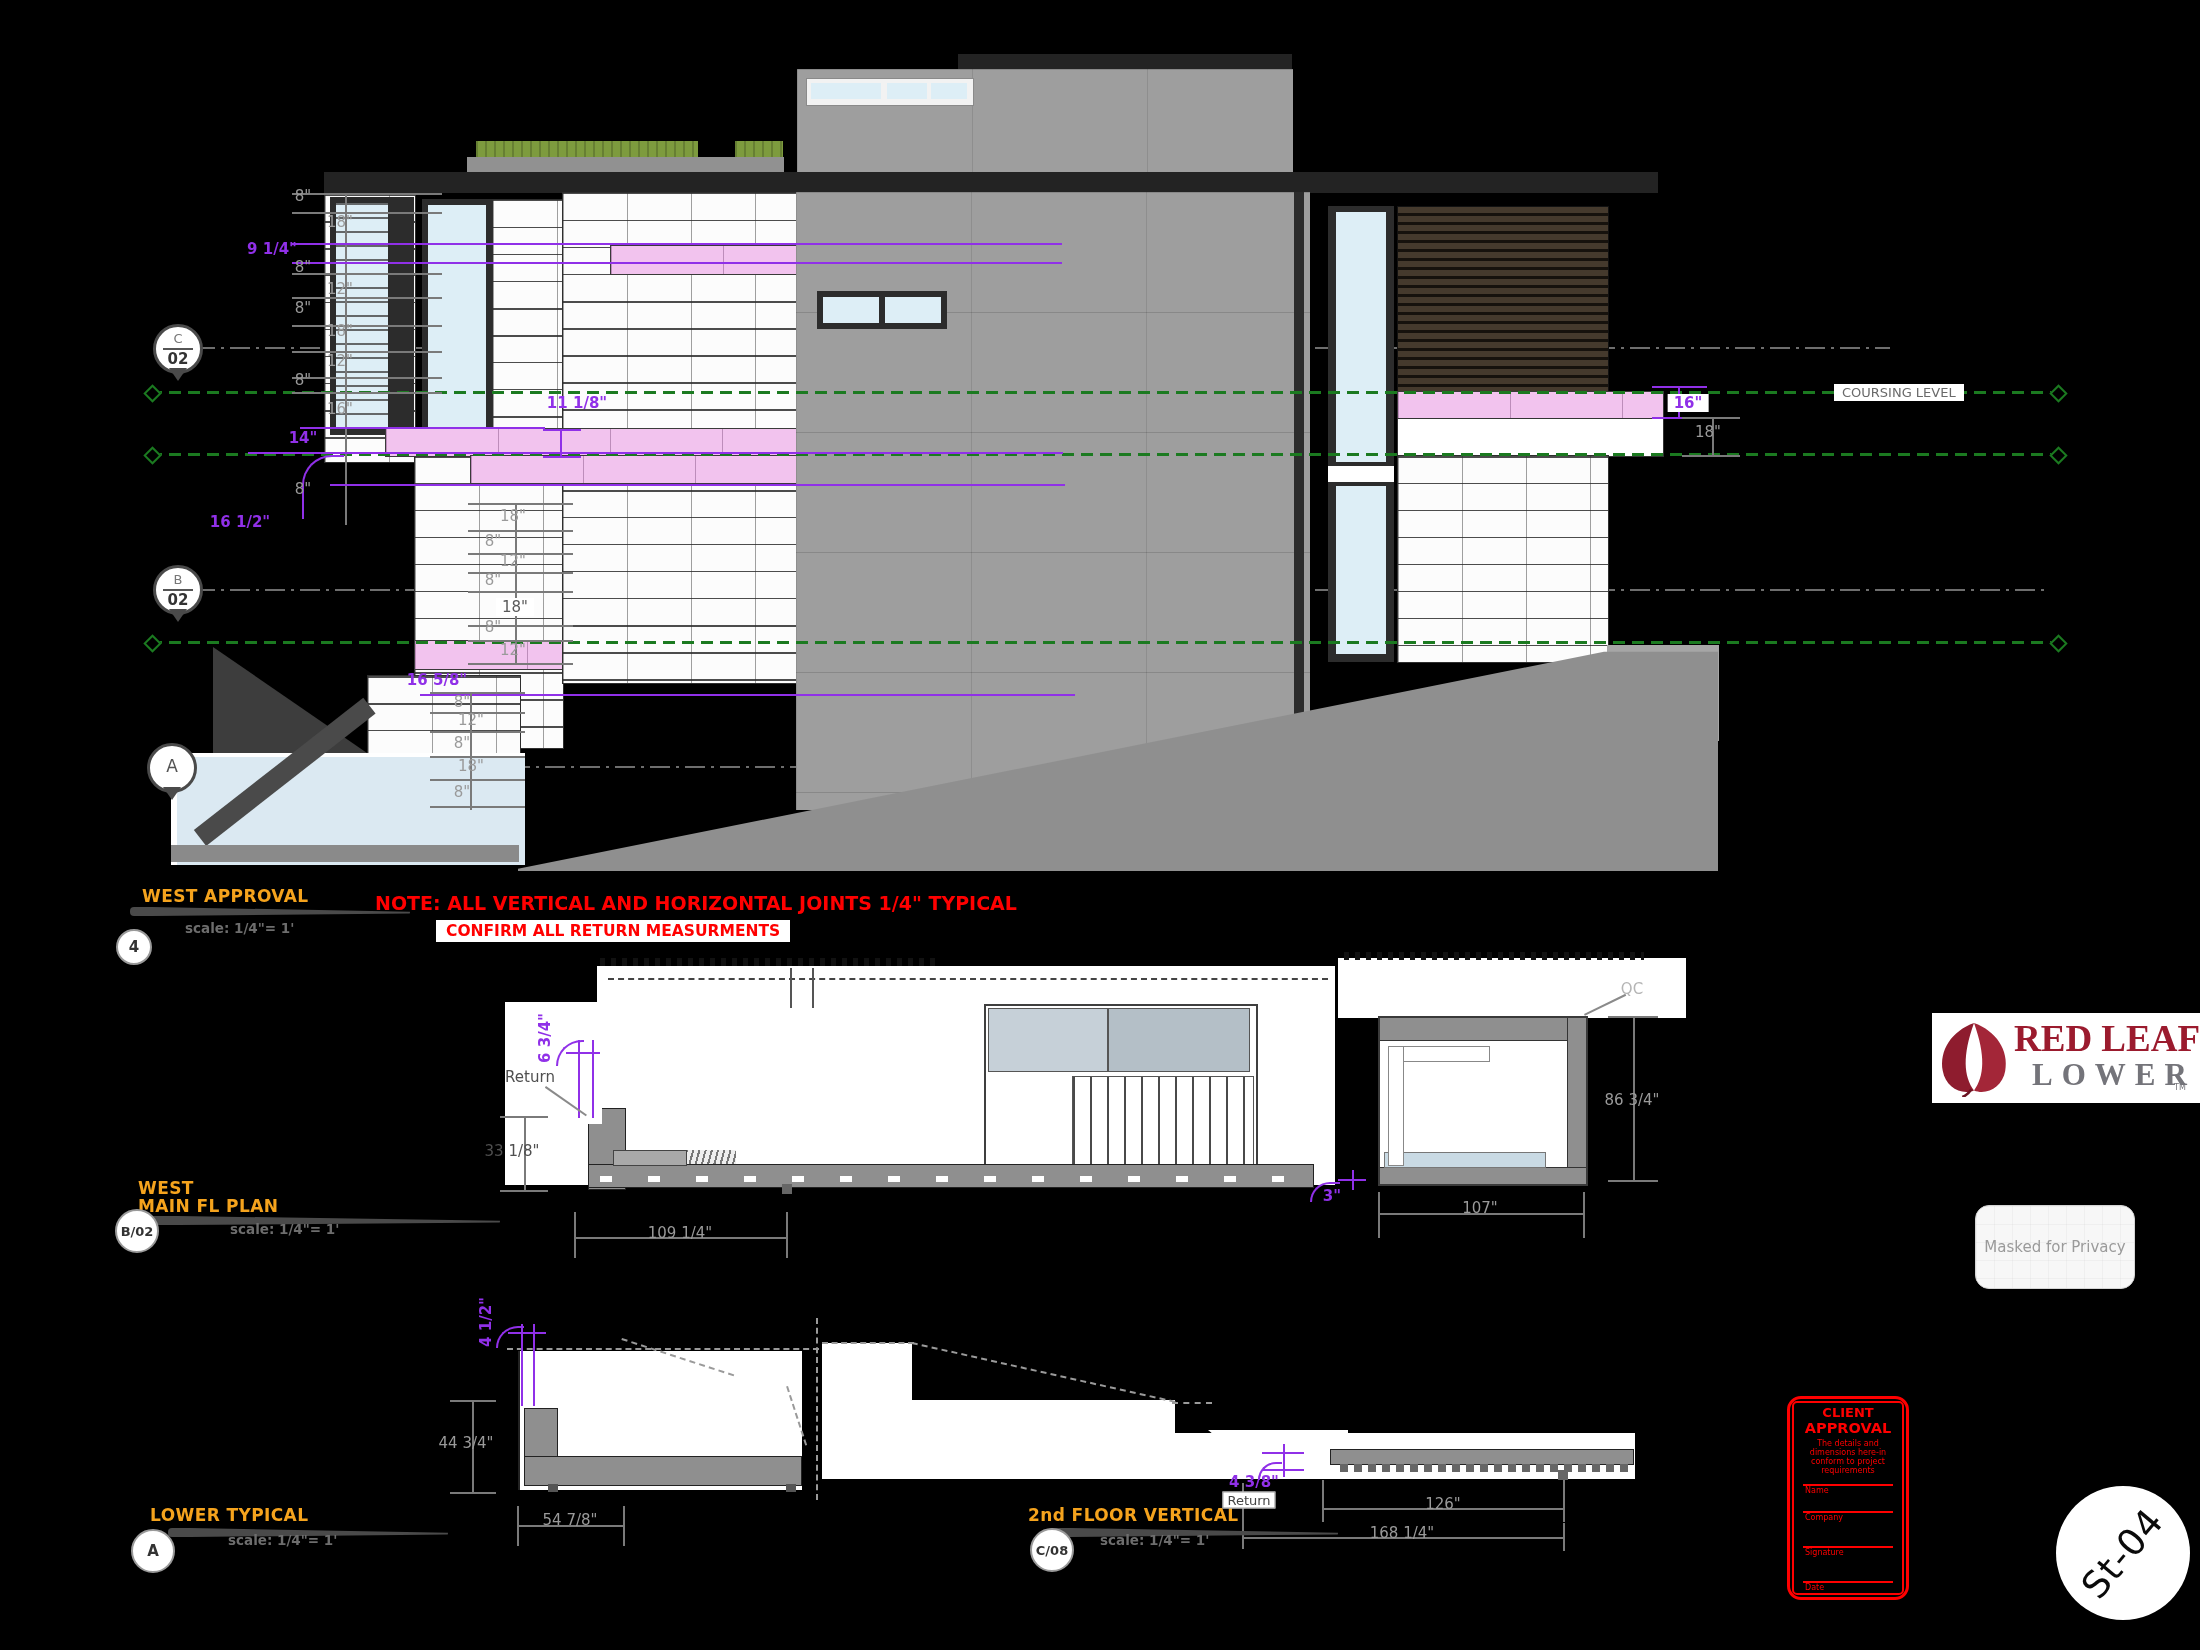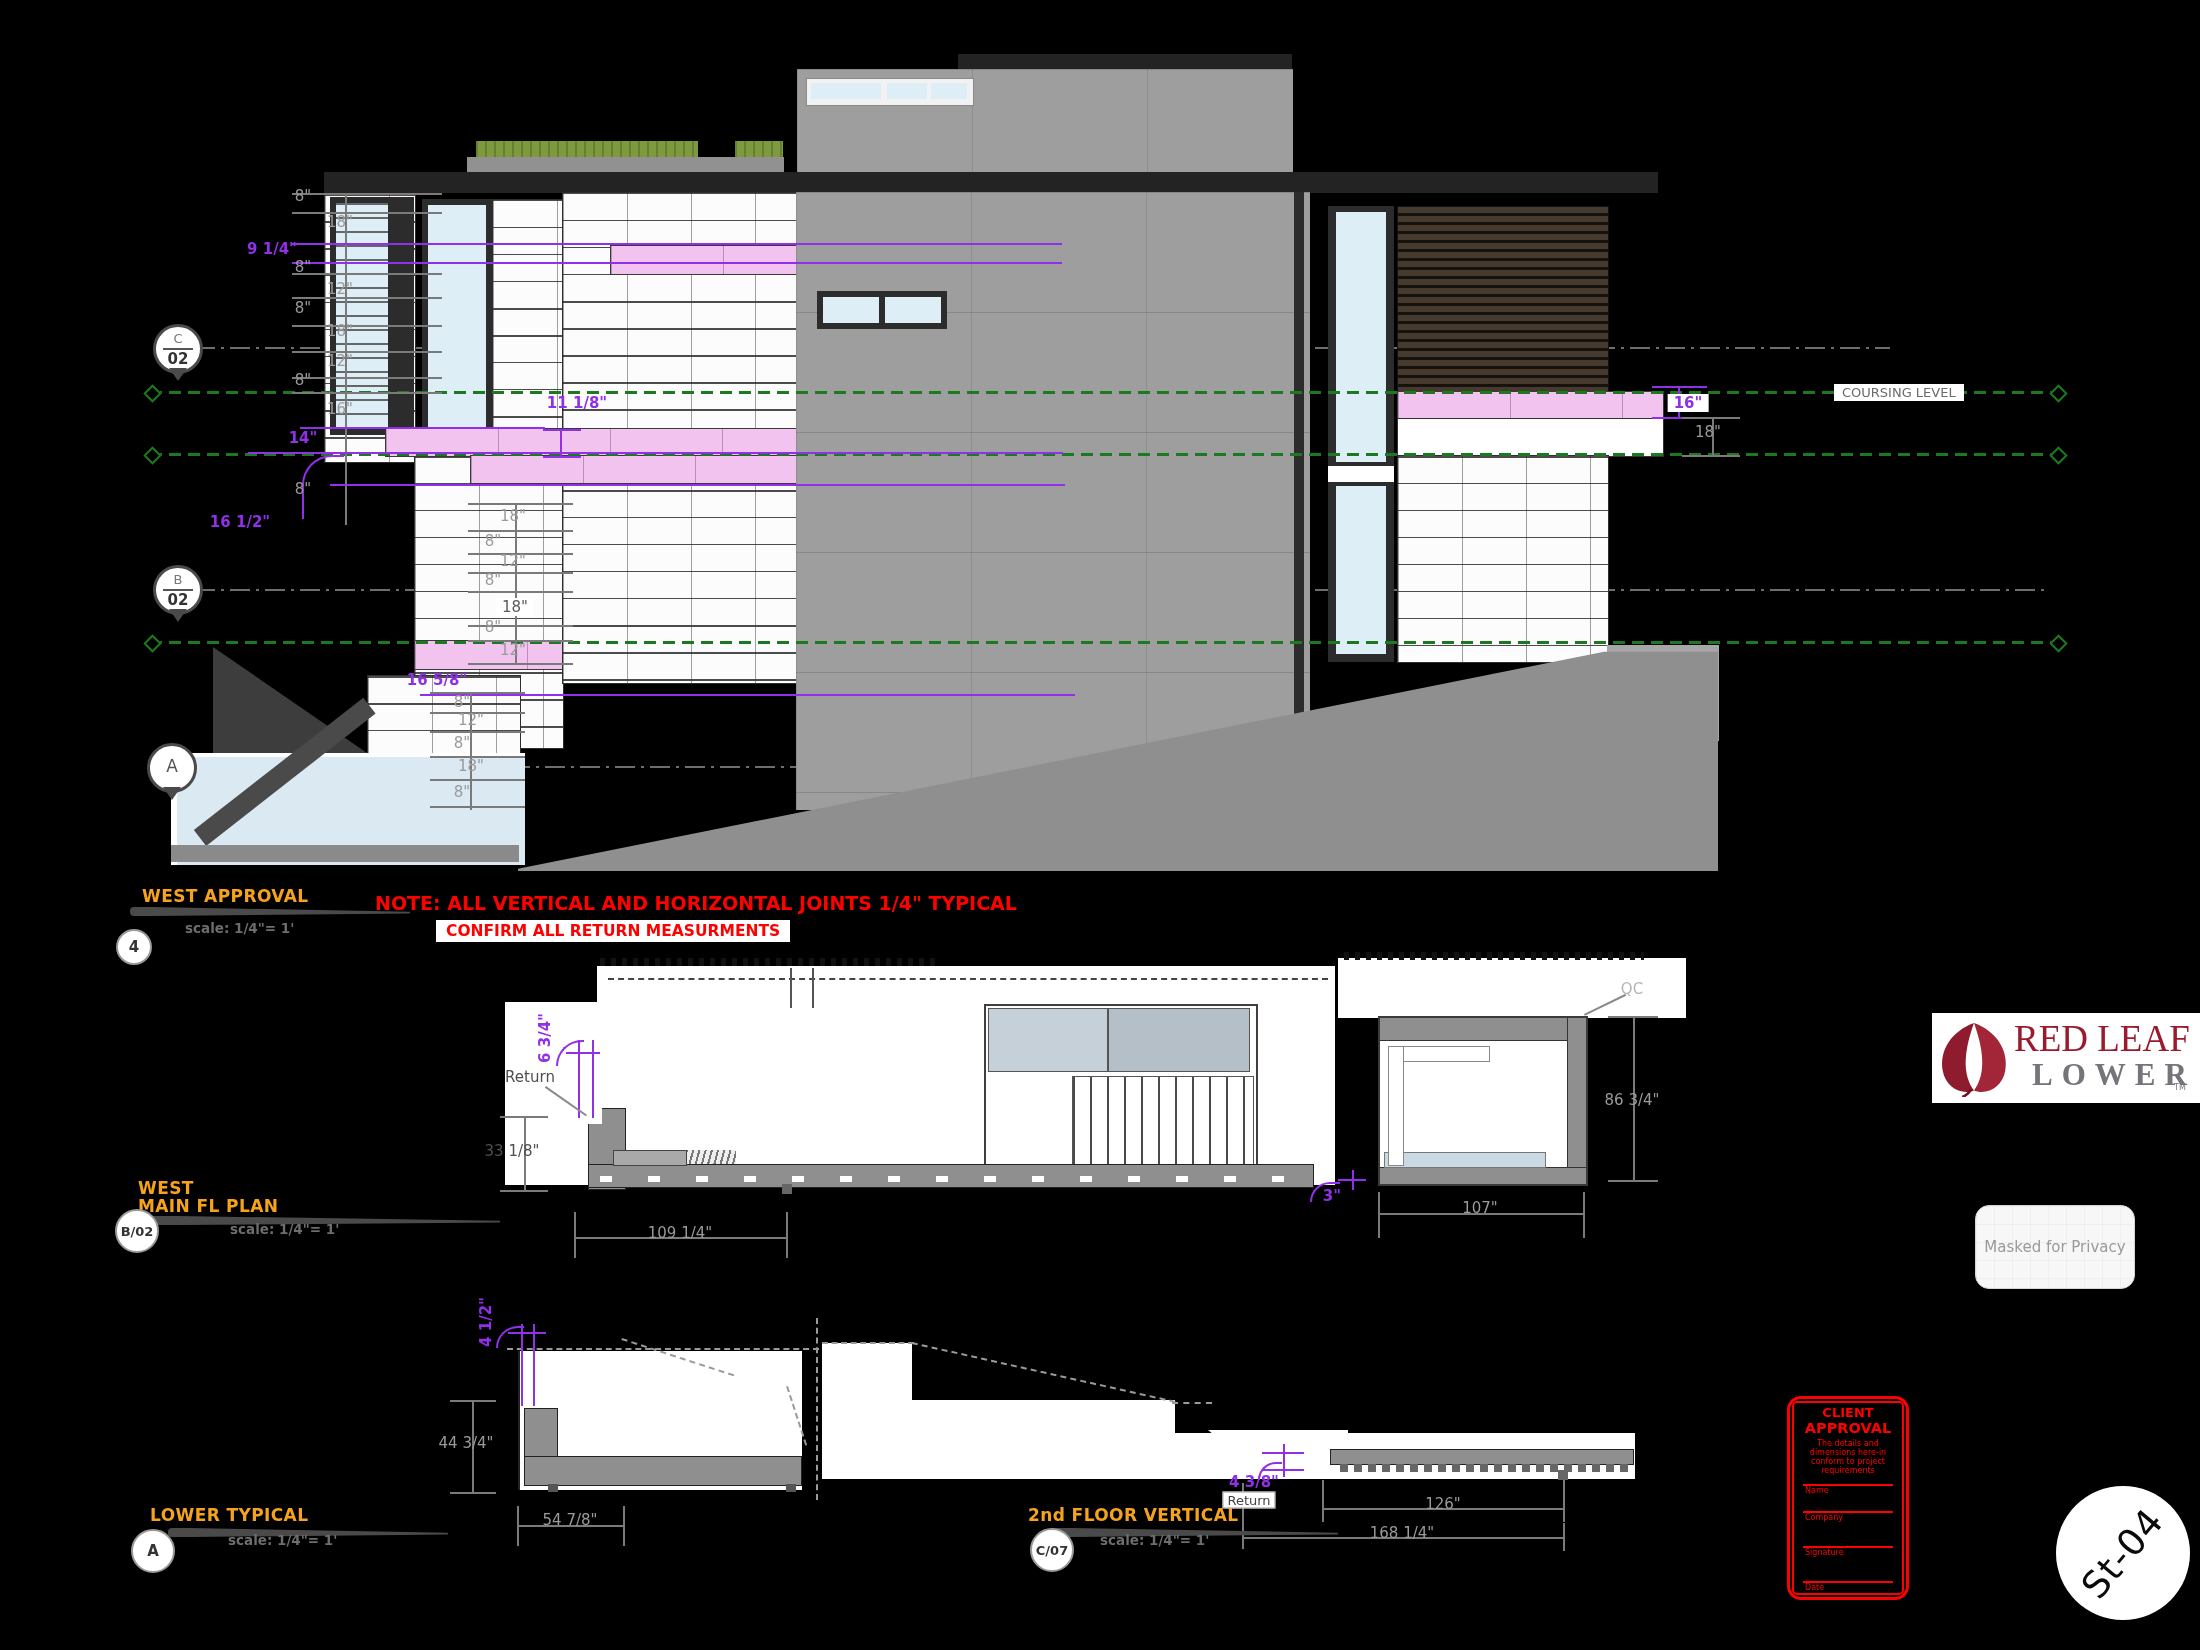--- a/index.html
+++ b/index.html
@@ -54,21 +54,21 @@
   .refcirc{position:absolute;border-radius:50%;background:#fff;border:2px solid #999;color:#333;display:flex;align-items:center;justify-content:center;font-weight:bold;transform:translate(-50%,-50%);z-index:7;}
   
   .vtitle{position:absolute;color:#f5a31d;font-weight:bold;font-size:17px;letter-spacing:.4px;white-space:nowrap;z-index:7;}
   .vscale{position:absolute;color:#6d6d6d;font-weight:bold;font-size:13.5px;white-space:nowrap;z-index:7;}
   .swoosh{position:absolute;height:9px;background:#4a4a4a;clip-path:polygon(0 0,8% 0,100% 52%,100% 72%,8% 100%,0 100%);border-radius:4px;z-index:6;}
   .note1{position:absolute;color:#f00;font-weight:bold;font-size:19px;white-space:nowrap;z-index:8;}
   .note2{position:absolute;background:#fff;color:#f00;font-weight:bold;font-size:15.5px;padding:2px 10px;white-space:nowrap;z-index:8;}
   .boxlabel{position:absolute;background:#fff;color:#6a6a6a;font-size:13px;padding:1px 8px;white-space:nowrap;z-index:7;}
   
   #logo{position:absolute;left:1932px;top:1013px;width:268px;height:90px;background:#fff;overflow:hidden;z-index:9;}
-  #logo .l1{position:absolute;left:82px;top:4px;font-family:"Liberation Serif",serif;font-weight:normal;font-size:37px;color:#9b1b2e;white-space:nowrap;}
+  #logo .l1{position:absolute;left:82px;top:4px;font-family:"Liberation Serif",serif;font-weight:bold;font-size:37px;color:#9b1b2e;white-space:nowrap;}
   #logo .l2{position:absolute;left:100px;top:44px;font-family:"Liberation Serif",serif;font-weight:bold;font-size:31px;color:#74747a;letter-spacing:9px;white-space:nowrap;}
   #logo .tm{position:absolute;left:242px;top:70px;font-size:8px;color:#74747a;}
   #masked{position:absolute;left:1975px;top:1205px;width:158px;height:82px;background:#f7f7f7;border:1px solid #d5d5d5;border-radius:14px;z-index:9;
     background-image:linear-gradient(rgba(0,0,0,.03) 1px,transparent 1px),linear-gradient(90deg,rgba(0,0,0,.03) 1px,transparent 1px);background-size:18px 18px;
     display:flex;align-items:center;justify-content:center;color:#9a9a9a;font-size:15px;}
   #stamp{position:absolute;left:1787px;top:1396px;width:116px;height:198px;border:3px solid #f00;border-radius:14px;z-index:9;}
   #stamp .inner{position:absolute;inset:2px;border:2px solid #f00;border-radius:5px;padding:3px 0 0;}
   #stamp .st1{display:block;text-align:center;color:#f00;font-weight:bold;font-size:13px;line-height:14px;}
   #stamp .st2{display:block;text-align:center;color:#f00;font-weight:bold;font-size:14.5px;line-height:16px;}
   #stamp .sbody{display:block;text-align:center;color:#f00;font-size:8px;line-height:9px;margin:3px 5px 0;}
@@ -322,21 +322,21 @@
   <i class="tv" style="left:1563px;top:1480px;height:42px"></i>
   <i class="sq" style="left:1558px;top:1470px"></i>
   <i class="tl" style="left:1242px;top:1537px;width:321px"></i>
   <i class="tv" style="left:1242px;top:1483px;height:66px"></i>
   <i class="tv" style="left:1563px;top:1523px;height:28px"></i>
 
   <div class="swoosh" style="left:1048px;top:1528px;width:290px"></div>
   <div class="vtitle" style="left:1028px;top:1505px">2nd FLOOR VERTICAL</div>
   <div class="vscale" style="left:1100px;top:1532px">scale: 1/4"= 1'</div>
   <div class="refcirc" style="left:1052px;top:1550px;width:40px;height:40px;font-size:13px">
-    <span>C/07</span>
+    <span>C/08</span>
   </div>
 
   <div id="logo">
     <svg width="80" height="78" viewBox="0 0 60 60" style="position:absolute;left:2px;top:6px">
       <path d="M30 3 C 13 9 3 24 6 40 C 8 52 20 59 30 55 C 22 44 21 28 30 3 Z" fill="#8e1c2e"></path>
       <path d="M30 3 C 47 9 57 24 54 40 C 52 52 40 59 30 55 C 38 44 39 28 30 3 Z" fill="#a32638"></path>
       <path d="M28 54 C 26 57 24 59 21 60" stroke="#6b1422" stroke-width="2" fill="none"></path>
     </svg>
     <span class="l1">RED LEAF</span>
     <span class="l2">LOWER</span>

